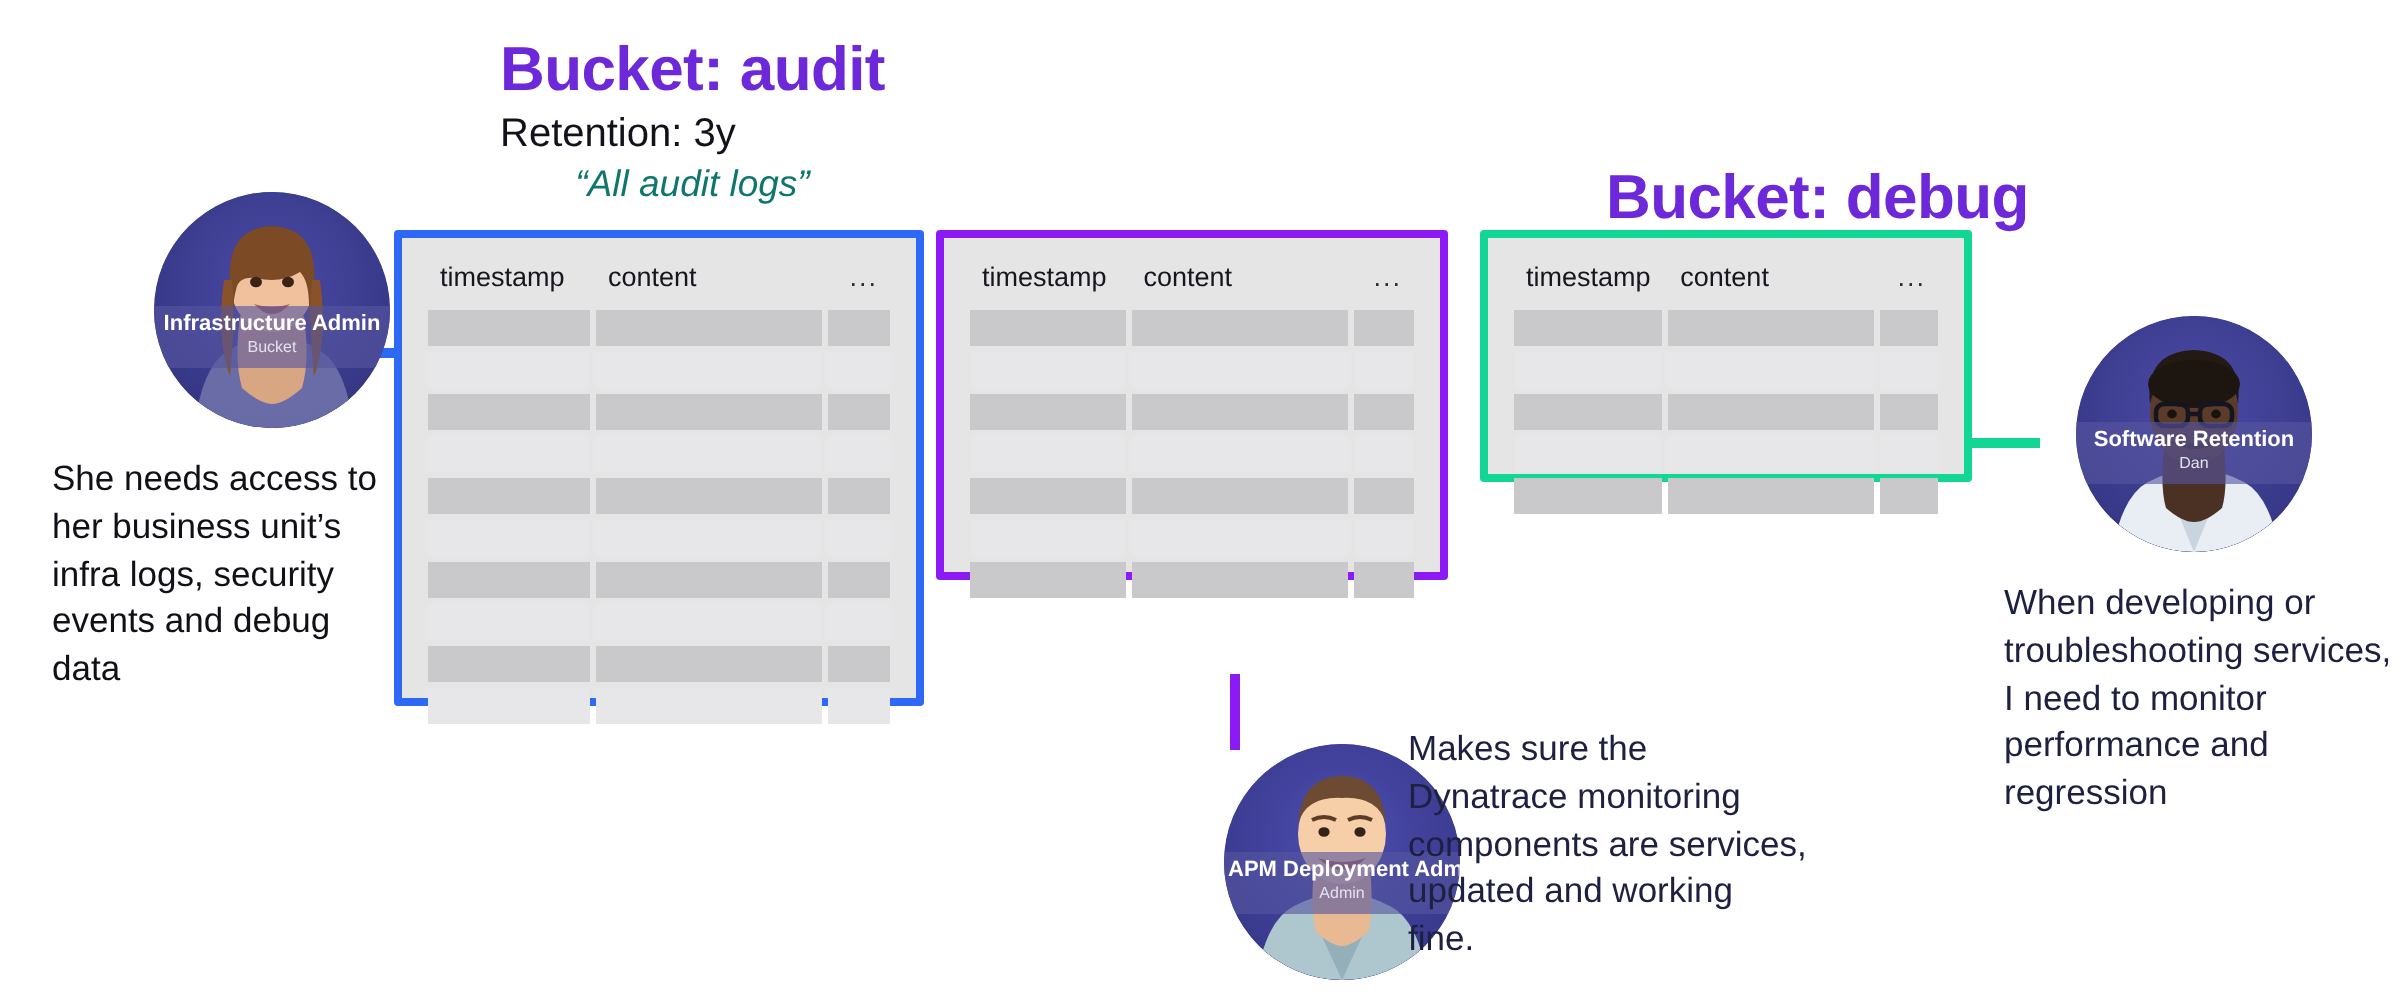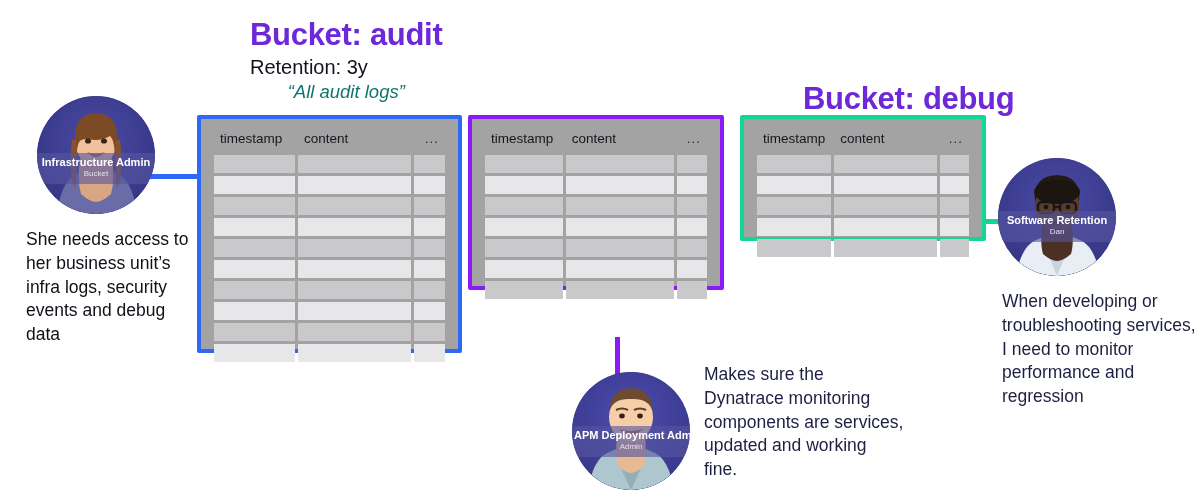--- a/index.html
+++ b/index.html
@@ -21,41 +21,42 @@
     font-size: 20px; color: #12121c; line-height: 1.28;
     white-space: nowrap; margin-top: 2px;
   }
   .bucket-desc {
     font-size: 18.5px; color: #0f766e; font-style: italic;
     line-height: 1.28; white-space: nowrap; text-align: center;
   }
 
   
   .bucket-box {
-    position: absolute; background: #a3a3a3;
+    position: absolute; background: #e5e5e5;
     border-style: solid; border-width: 4px; border-radius: 2px;
     padding: 8px 10px 9px 10px;
   }
   .tbl { width: 100%; border-collapse: separate; border-spacing: 3px 3px; table-layout: fixed; }
   .tbl th {
     font-size: 13.5px; font-weight: normal; color: #16161f;
     text-align: left; padding: 1px 0 6px 6px; background: transparent;
   }
   .tbl th.col-ellipsis { text-align: right; padding-right: 6px; color: #2b2b33; letter-spacing: 1px; }
   .tbl td { height: 18px; padding: 0; border: 0; }
   .row-dark td { background: #c9c9cb; }
   .row-light td { background: #e7e7e9; }
 
   
   .conn { position: absolute; }
 
   
   .avatar {
     position: absolute; border-radius: 50%; overflow: hidden;
     background: #3c3c8c;
+    margin-left: 40px;
   }
   .avatar .photo { position: absolute; inset: 0; border-radius: 50%; overflow: hidden; }
   .avatar .band {
     position: absolute; left: 0; right: 0;
     background: rgba(86, 86, 160, 0.62);
     text-align: center; color: #ffffff;
     padding: 3px 2px 5px 2px;
   }
   .avatar .role { font-size: 11px; font-weight: bold; line-height: 1.1; white-space: nowrap; }
   .avatar .pname { font-size: 8px; line-height: 1.2; color: #e2e2f2; margin-top: 1px; }

